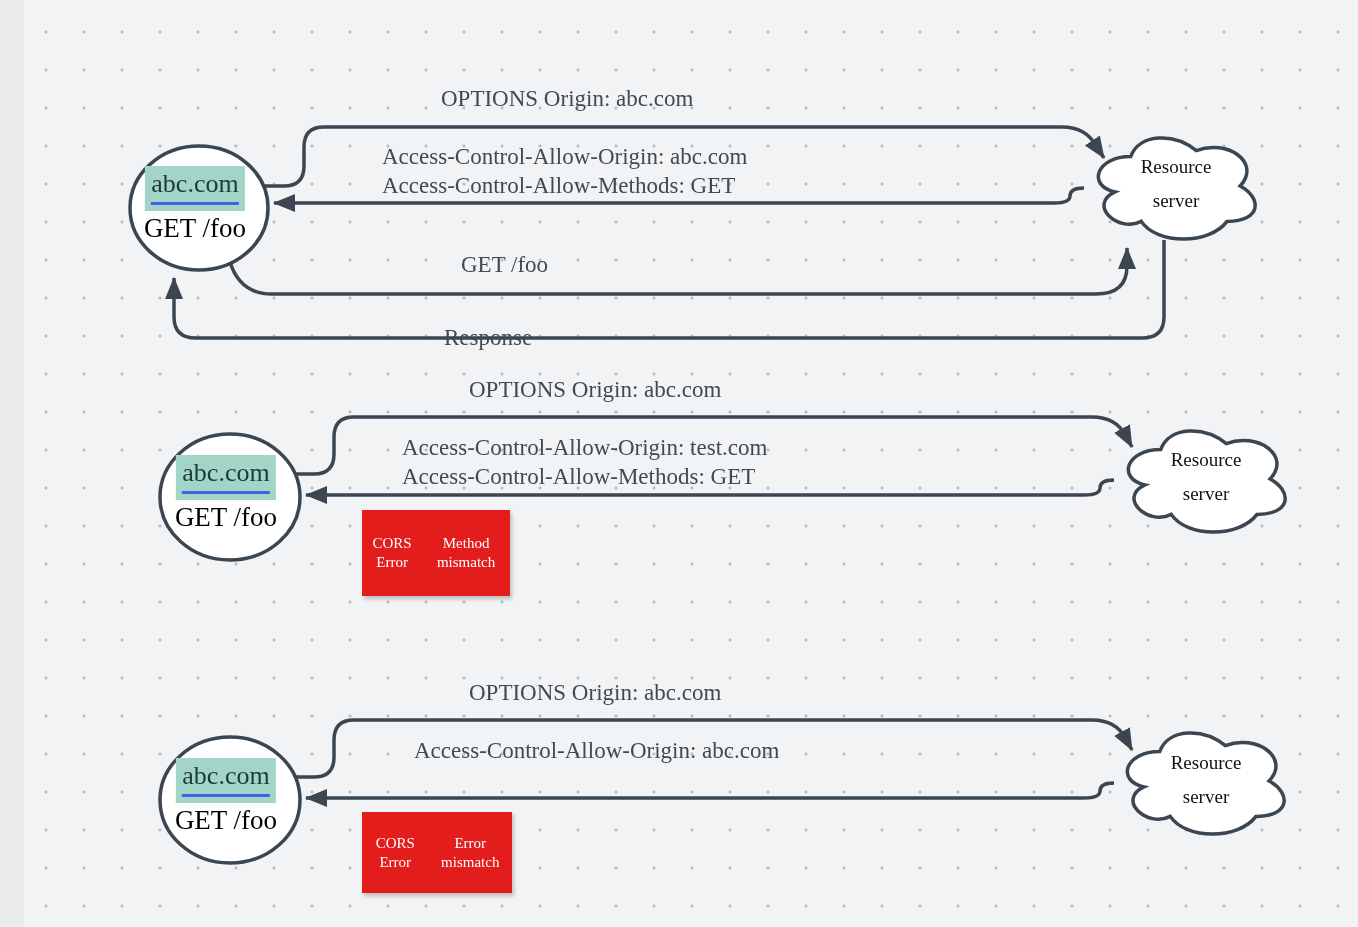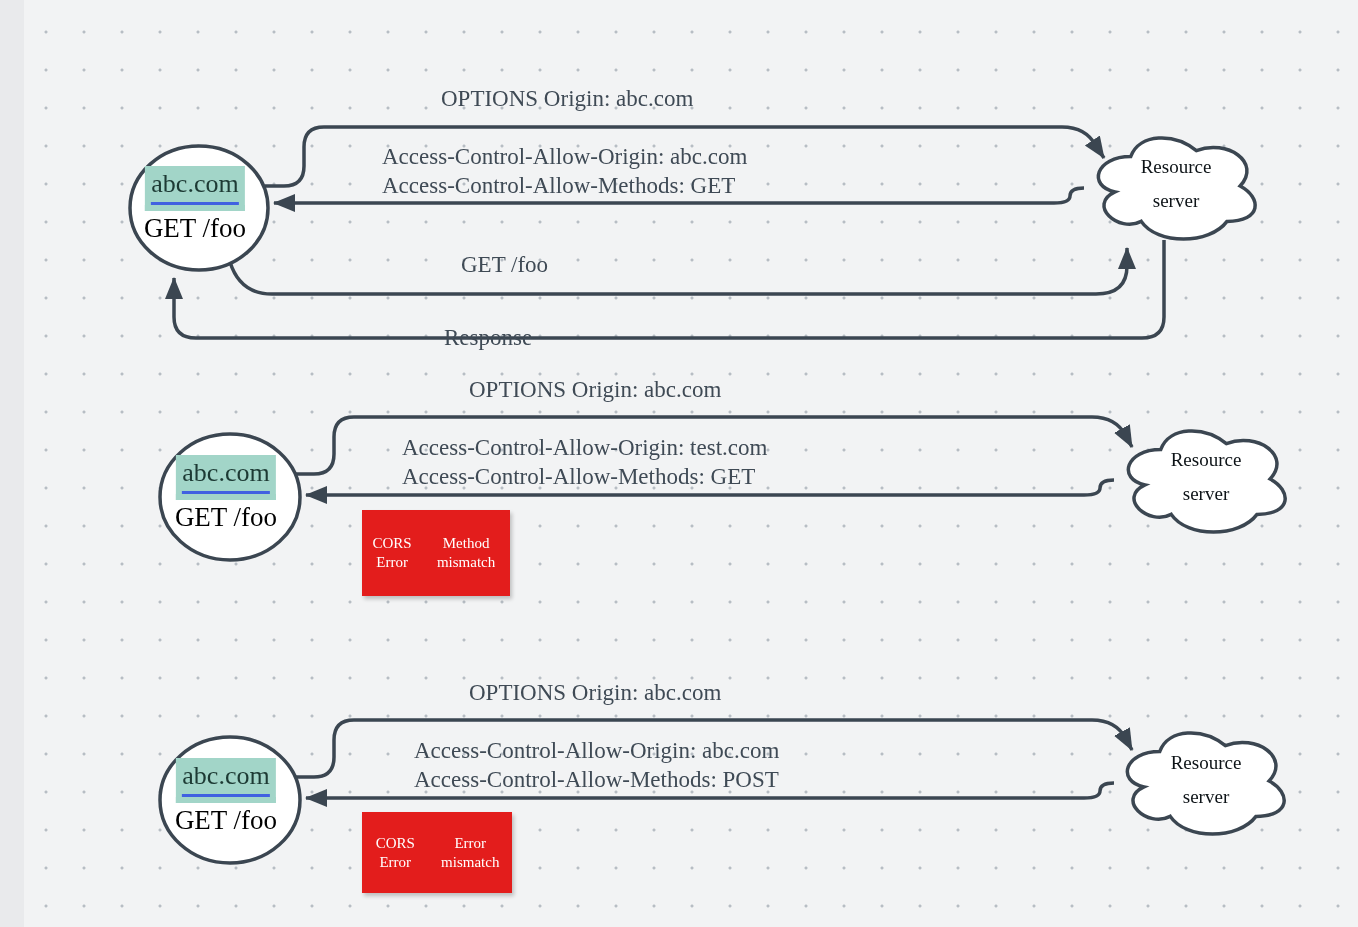--- a/index.html
+++ b/index.html
@@ -142,21 +142,20 @@
     <div>server</div>
   </div>
   <div class="error-box" style="left:338px;top:510px;width:148px;height:86px;">
     <span>CORS Error</span>
     <span>Method mismatch</span>
   </div>
 
   <div class="msg" style="left:445px;top:678px;">OPTIONS Origin: abc.com</div>
   <div class="msg block" style="left:390px;top:736px;">
     <div>Access-Control-Allow-Origin: abc.com</div>
-    <div>Access-Control-Allow-Methods: POST</div>
   </div>
 
   <div class="node-label" style="left:202px;top:758px;">
     <span class="origin-link"><span class="u">abc.com</span></span>
     <span class="node-request">GET /foo</span>
   </div>
   <div class="cloud-label" style="left:1182px;top:746px;">
     <div>Resource</div>
     <div>server</div>
   </div>

